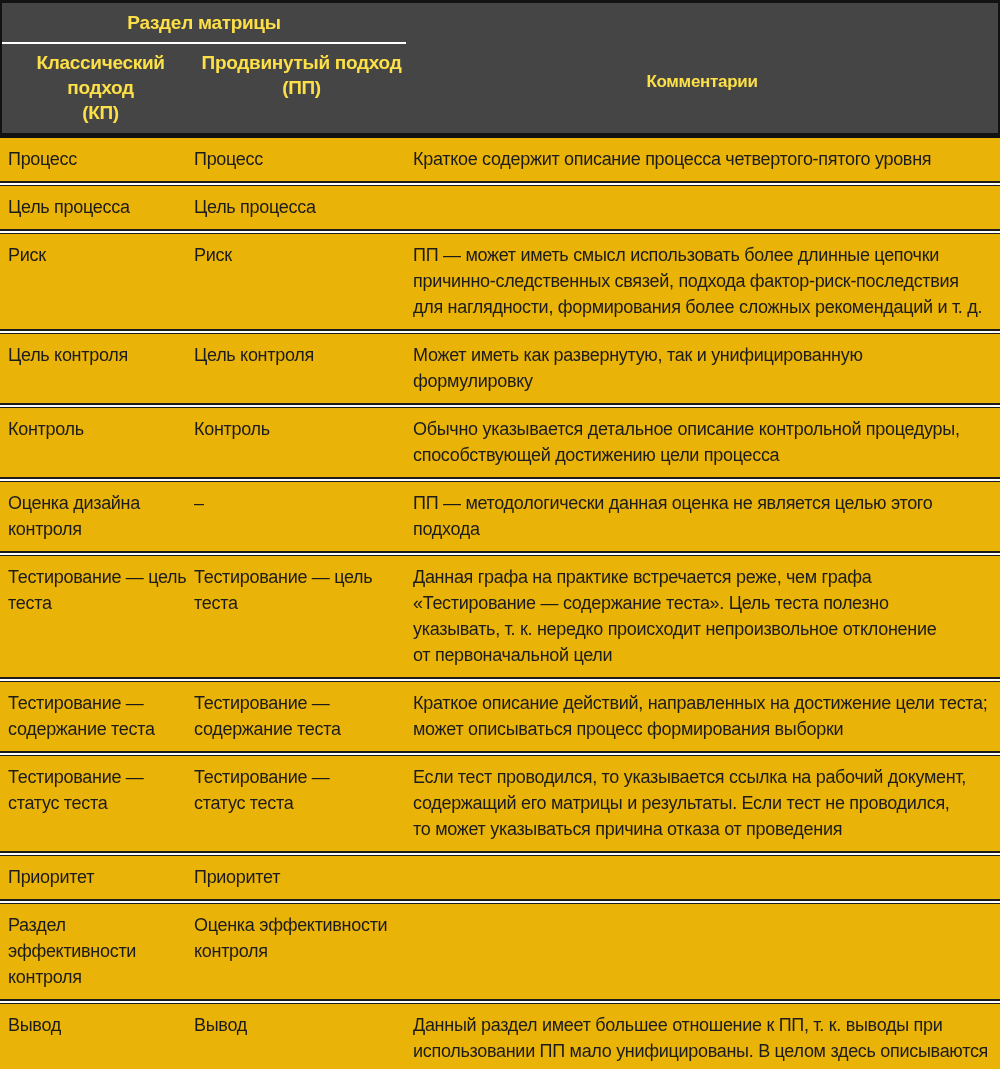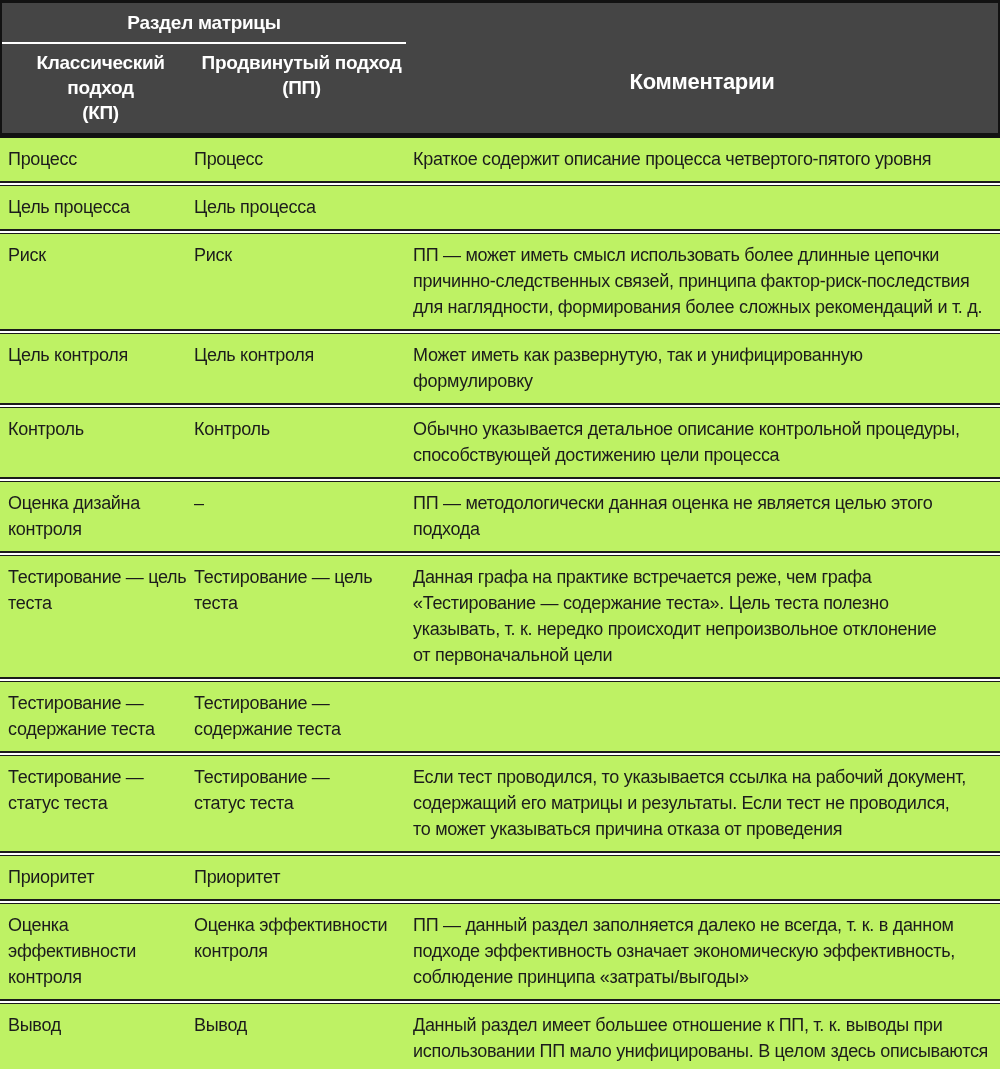--- a/index.html
+++ b/index.html
@@ -10,21 +10,21 @@
   .page {
     width: 1000px;
     font-family: "Liberation Sans", "DejaVu Sans", sans-serif;
     color: #1c1c1c;
     letter-spacing: -0.3px;
   }
   
   .thead {
     display: flex;
     background: #454545;
-    color: #ffffff;
+    color: #fde047;
     font-weight: bold;
     border-top: 3px solid #121212;
     border-left: 2px solid #121212;
     border-right: 2px solid #121212;
     border-bottom: 5px solid #121212;
     box-sizing: border-box;
   }
   .thead-left {
     width: 404px;
     flex: 0 0 404px;
@@ -47,30 +47,30 @@
     font-size: 19px;
     line-height: 25px;
   }
   .subcol.s1 { width: 194px; }
   .subcol.s2 { width: 210px; }
   .thead-right {
     flex: 1;
     display: flex;
     align-items: center;
     justify-content: center;
-    font-size: 22px;
+    font-size: 17px;
     margin-top: 28px;
   }
   
   .trow {
     display: flex;
     padding: 8px 0 9px 0;
     font-size: 18px;
     line-height: 26px;
-    background: #bef264;
+    background: #eab308;
   }
   .cell { white-space: pre-line; }
   .cell.kp {
     width: 186px;
     flex: 0 0 186px;
     padding-left: 8px;
   }
   .cell.pp {
     width: 212px;
     flex: 0 0 212px;
@@ -115,21 +115,21 @@
       <div class="sep"></div>
       <div class="trow">
         <div class="cell kp">Цель процесса</div>
         <div class="cell pp">Цель процесса</div>
       </div>
       <div class="sep"></div>
       <div class="trow">
         <div class="cell kp">Риск</div>
         <div class="cell pp">Риск</div>
         <div class="cell cm">ПП — может иметь смысл использовать более длинные цепочки
-причинно-следственных связей, принципа фактор-риск-последствия
+причинно-следственных связей, подхода фактор-риск-последствия
 для наглядности, формирования более сложных рекомендаций и т. д.</div>
       </div>
       <div class="sep"></div>
       <div class="trow">
         <div class="cell kp">Цель контроля</div>
         <div class="cell pp">Цель контроля</div>
         <div class="cell cm">Может иметь как развернутую, так и унифицированную
 формулировку</div>
       </div>
       <div class="sep"></div>
@@ -157,46 +157,45 @@
 «Тестирование — содержание теста». Цель теста полезно
 указывать, т. к. нередко происходит непроизвольное отклонение
 от первоначальной цели</div>
       </div>
       <div class="sep"></div>
       <div class="trow">
         <div class="cell kp">Тестирование —
 содержание теста</div>
         <div class="cell pp">Тестирование —
 содержание теста</div>
+        <div class="cell cm">Краткое описание действий, направленных на достижение цели теста;
+может описываться процесс формирования выборки</div>
       </div>
       <div class="sep"></div>
       <div class="trow">
         <div class="cell kp">Тестирование —
 статус теста</div>
         <div class="cell pp">Тестирование —
 статус теста</div>
         <div class="cell cm">Если тест проводился, то указывается ссылка на рабочий документ,
 содержащий его матрицы и результаты. Если тест не проводился,
 то может указываться причина отказа от проведения</div>
       </div>
       <div class="sep"></div>
       <div class="trow">
         <div class="cell kp">Приоритет</div>
         <div class="cell pp">Приоритет</div>
       </div>
       <div class="sep"></div>
       <div class="trow">
-        <div class="cell kp">Оценка
+        <div class="cell kp">Раздел
 эффективности
 контроля</div>
         <div class="cell pp">Оценка эффективности
 контроля</div>
-        <div class="cell cm">ПП — данный раздел заполняется далеко не всегда, т. к. в данном
-подходе эффективность означает экономическую эффективность,
-соблюдение принципа «затраты/выгоды»</div>
       </div>
       <div class="sep"></div>
       <div class="trow">
         <div class="cell kp">Вывод</div>
         <div class="cell pp">Вывод</div>
         <div class="cell cm">Данный раздел имеет большее отношение к ПП, т. к. выводы при
 использовании ПП мало унифицированы. В целом здесь описываются
 результаты тестирования и дальнейшие действия по ним</div>
       </div>
     </div>

